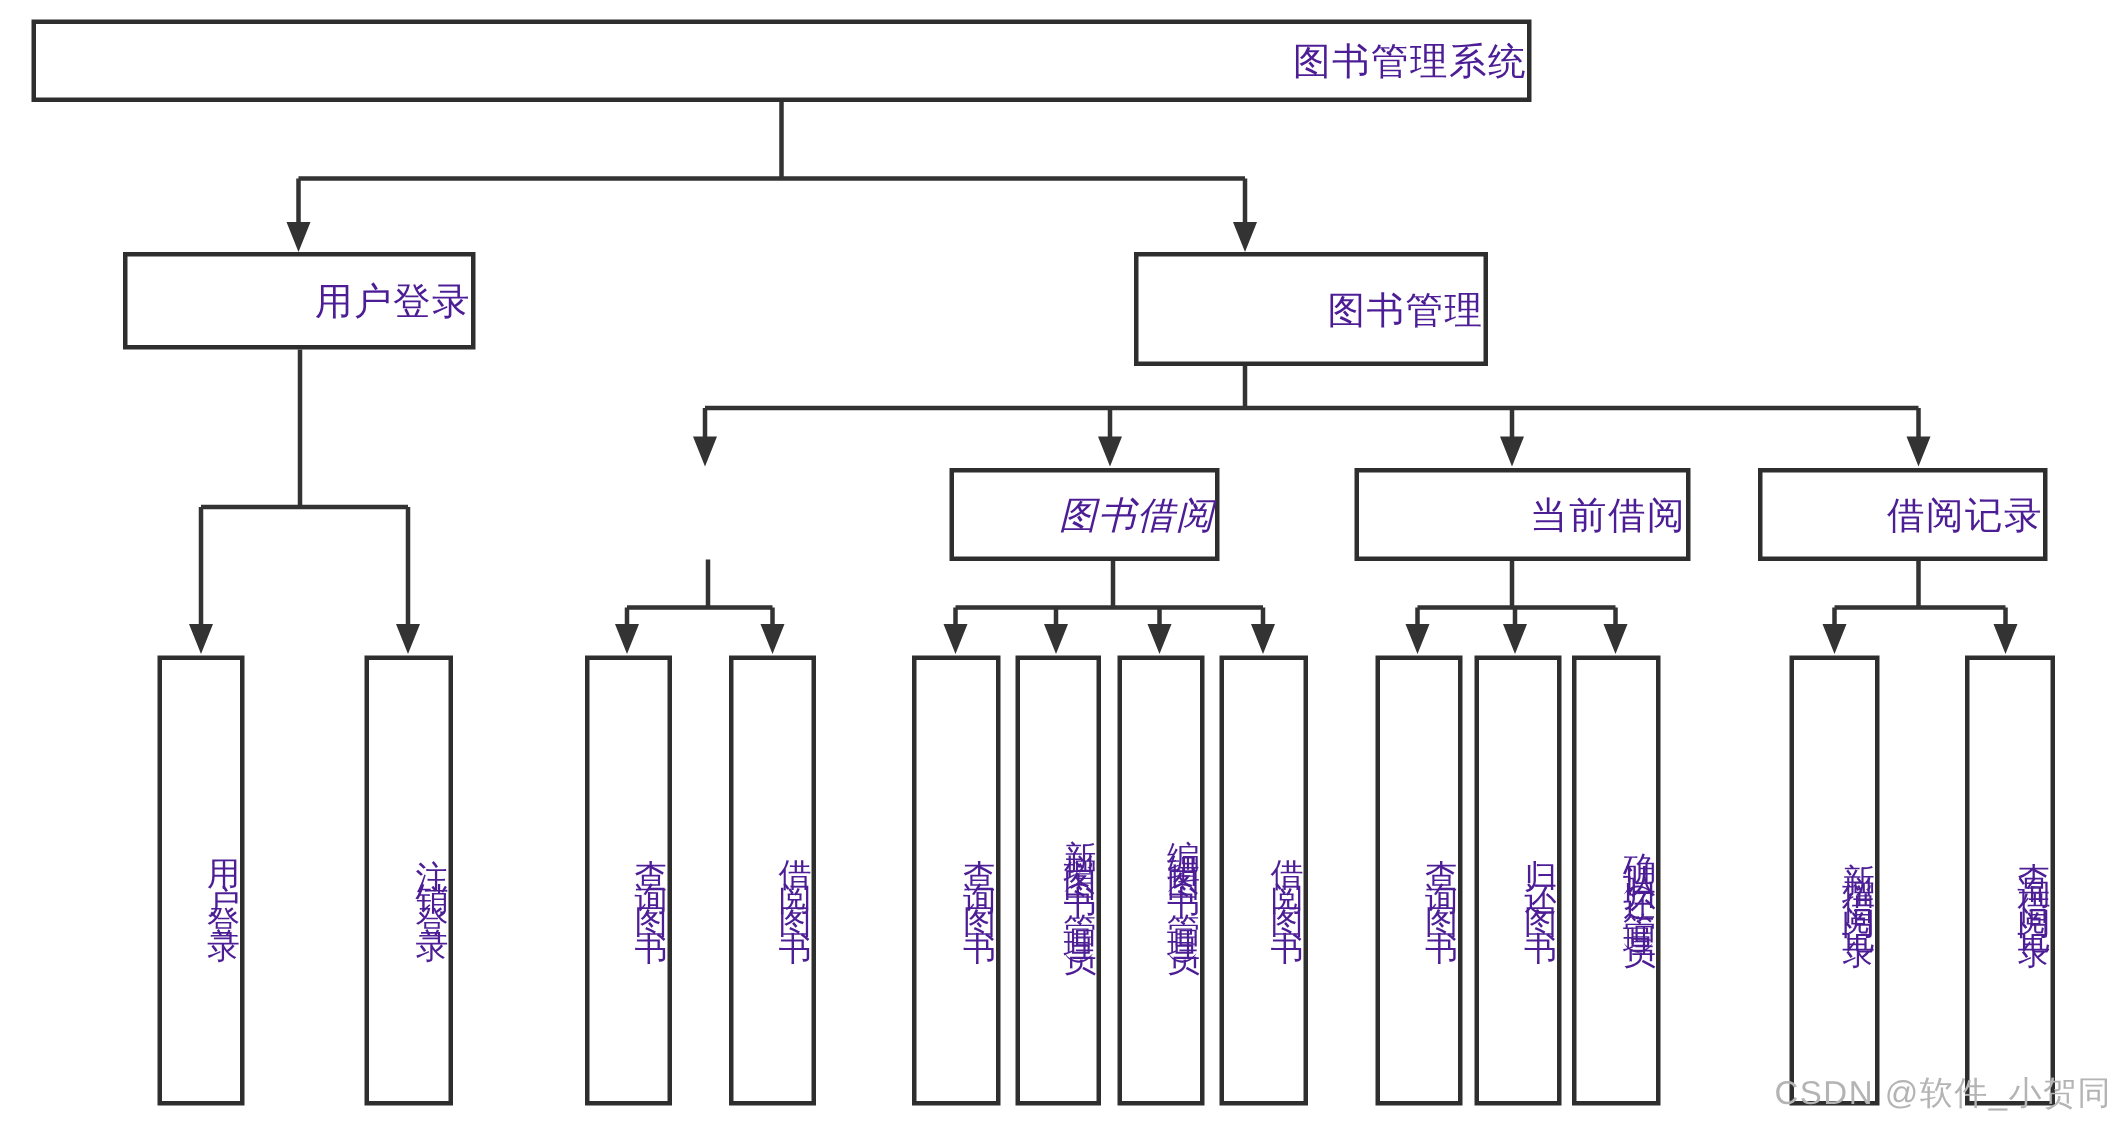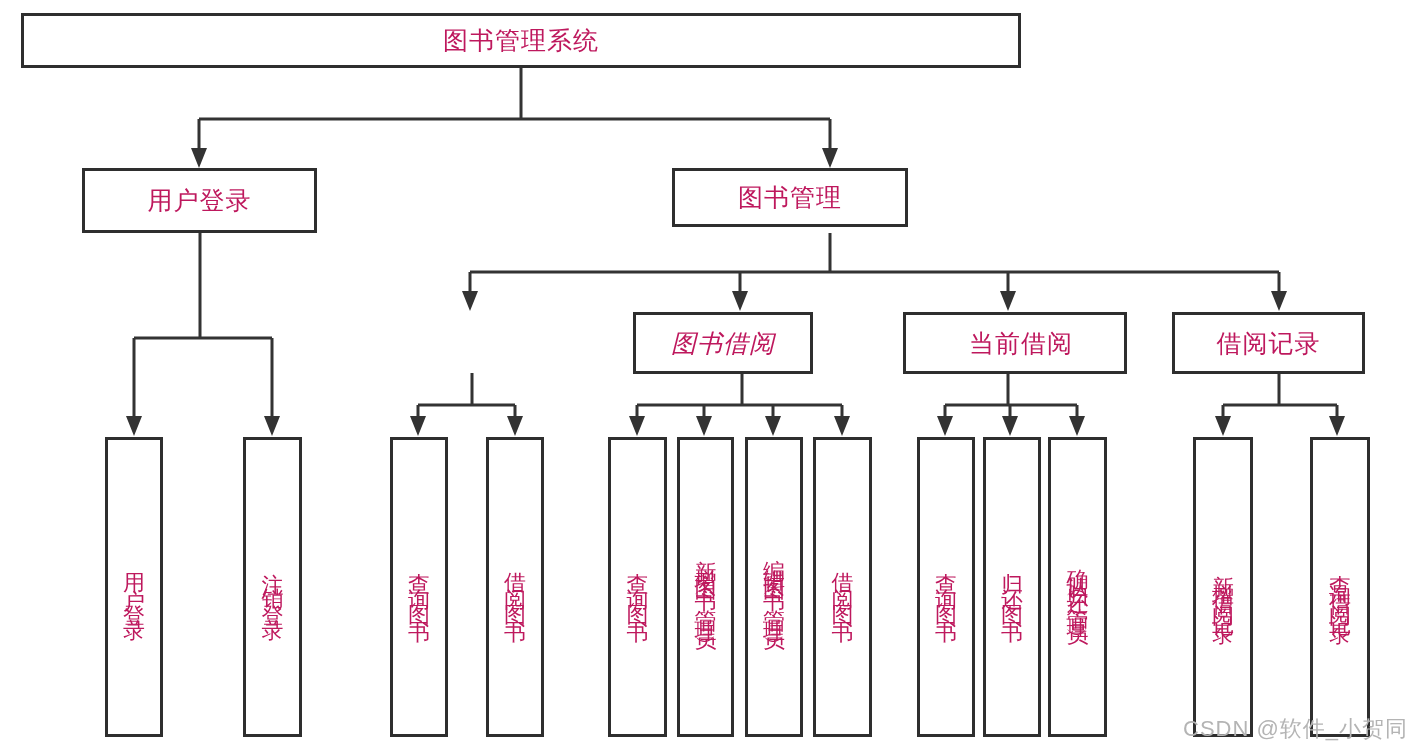--- a/index.html
+++ b/index.html
@@ -16,43 +16,43 @@
     position: absolute;
     left: 0; top: 0;
     width: 1405px; height: 747px;
   }
   .box {
     position: absolute;
     background: #ffffff;
     border: 3px solid #2e2e2e;
     display: flex;
     align-items: center;
-    justify-content: center;
-    color: #be185d;
+    justify-content: flex-end;
+    color: #4c1d95;
   }
   .h-label {
     font-size: 25px;
     letter-spacing: 1px;
     white-space: nowrap;
   }
   .v-label {
     writing-mode: vertical-rl;
     text-orientation: mixed;
     font-size: 22px;
     line-height: 1;
     white-space: nowrap;
   }
   .sp-lg { letter-spacing: 16px; }
   .sp-md { letter-spacing: 10px; }
   .sp-xs { letter-spacing: 8px; }
 
   
   .n-root  { left: 21px;   top: 13px;  width: 1000px; height: 55px; }
   .n-login { left: 82px;   top: 168px; width: 235px;  height: 65px; }
-  .n-mgmt  { left: 672px;  top: 168px; width: 236px;  height: 59px; }
+  .n-mgmt  { left: 756px;  top: 168px; width: 236px;  height: 76px; }
   .n-rec   { left: 363px;  top: 312px; width: 222px;  height: 62px; }
   .n-bor   { left: 633px;  top: 312px; width: 180px;  height: 62px; font-style: italic; }
   .n-cur   { left: 903px;  top: 312px; width: 224px;  height: 62px; padding-left: 12px; }
   .n-hist  { left: 1172px; top: 312px; width: 193px;  height: 62px; }
 
   .lf { top: 437px; height: 300px; }
   .lf1  { left: 105px;  width: 58px; }
   .lf2  { left: 243px;  width: 59px; }
   .lf3  { left: 390px;  width: 58px; }
   .lf4  { left: 486px;  width: 58px; }

